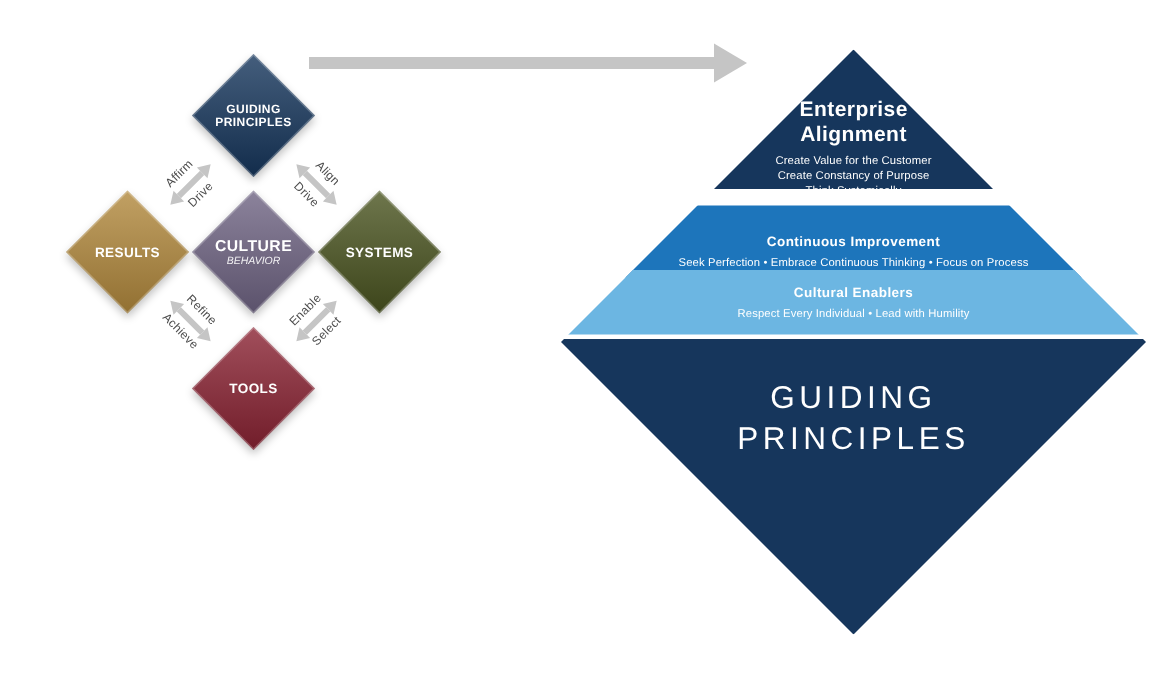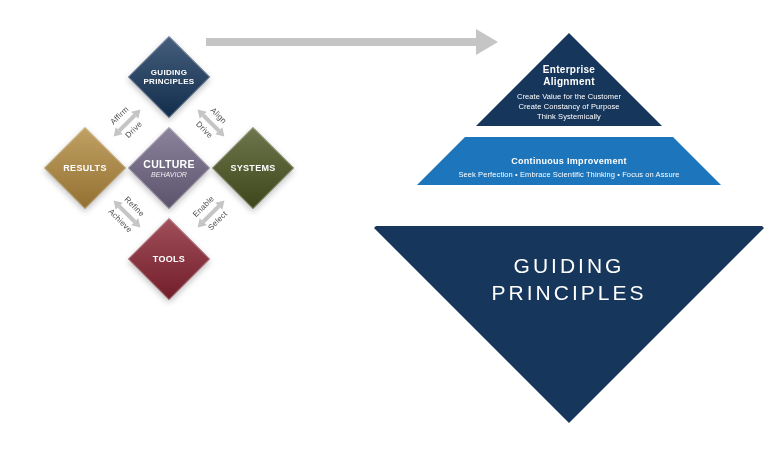--- a/index.html
+++ b/index.html
@@ -59,21 +59,21 @@
     position:absolute; left:374px; top:33px; width:390px; height:390px;
     clip-path:polygon(50% 0%, 100% 50%, 50% 100%, 0% 50%);
   }
   .tier { position:absolute; left:0; right:0; color:#ffffff; text-align:center; }
   .tier1 { top:0;    height:93px;  padding-top:31px; box-sizing:border-box; }
   .tier2 { top:104px; height:48px;  padding-top:19px;  box-sizing:border-box; }
   .tier3 { top:147px;height:43px;  padding-top:10px; box-sizing:border-box; }
   .tier4 { top:193px;height:197px; padding-top:26px; box-sizing:border-box; }
 
   .tier-title { font-size:9px; font-weight:bold; line-height:1.2; letter-spacing:.3px; margin:0 auto 3px auto; }
-  .tier1 .tier-title { font-size:10px; max-width:72px; margin-bottom:4px; }
+  .tier1 .tier-title { font-size:14px; max-width:72px; margin-bottom:4px; }
   .tier-line { font-size:7.5px; line-height:1.35; letter-spacing:.1px; }
   .tier4 .tier-title {
     font-size:21px; font-weight:400; letter-spacing:3px; line-height:1.3;
     max-width:175px; margin:0 auto;
   }
 </style>
 </head>
 <body>
 
 <div class="canvas">
@@ -161,22 +161,26 @@
 
     <div class="tier tier1" style="background-color: rgb(22, 54, 92);">
       <div class="tier-title">Enterprise Alignment</div>
       <div class="tier-line">Create Value for the Customer</div>
       <div class="tier-line">Create Constancy of Purpose</div>
       <div class="tier-line">Think Systemically</div>
     </div>
 
     <div class="tier tier2" style="background-color: rgb(29, 117, 187);">
       <div class="tier-title">Continuous Improvement</div>
-      <div class="tier-line">Seek Perfection • Embrace Scientific Thinking • Focus on Assure</div>
+      <div class="tier-line">Seek Perfection • Embrace Continuous Thinking • Focus on Process</div>
     </div>
 
+    <div class="tier tier3" style="background-color: rgb(108, 182, 226);">
+      <div class="tier-title">Cultural Enablers</div>
+      <div class="tier-line">Respect Every Individual • Lead with Humility</div>
+    </div>
 
     <div class="tier tier4" style="background-color: rgb(22, 54, 92);">
       <div class="tier-title">GUIDING PRINCIPLES</div>
     </div>
 
   </div>
 </div>
 
 </body></html>

